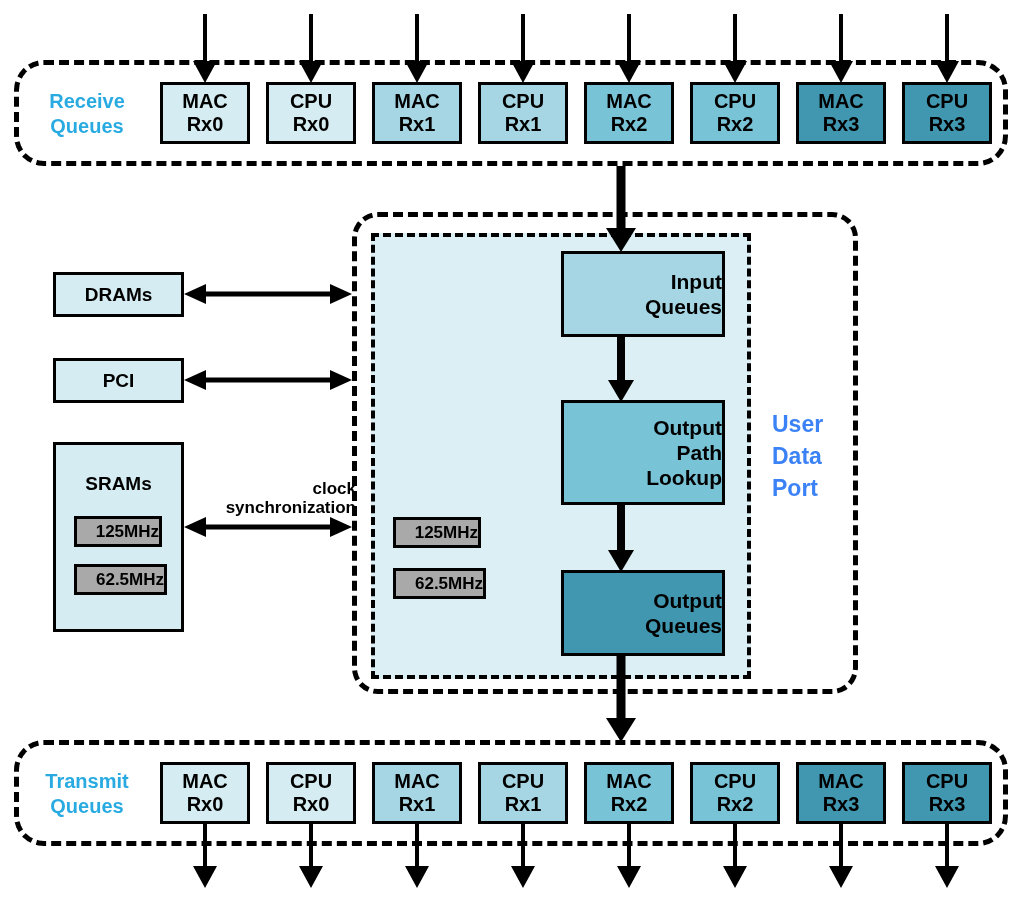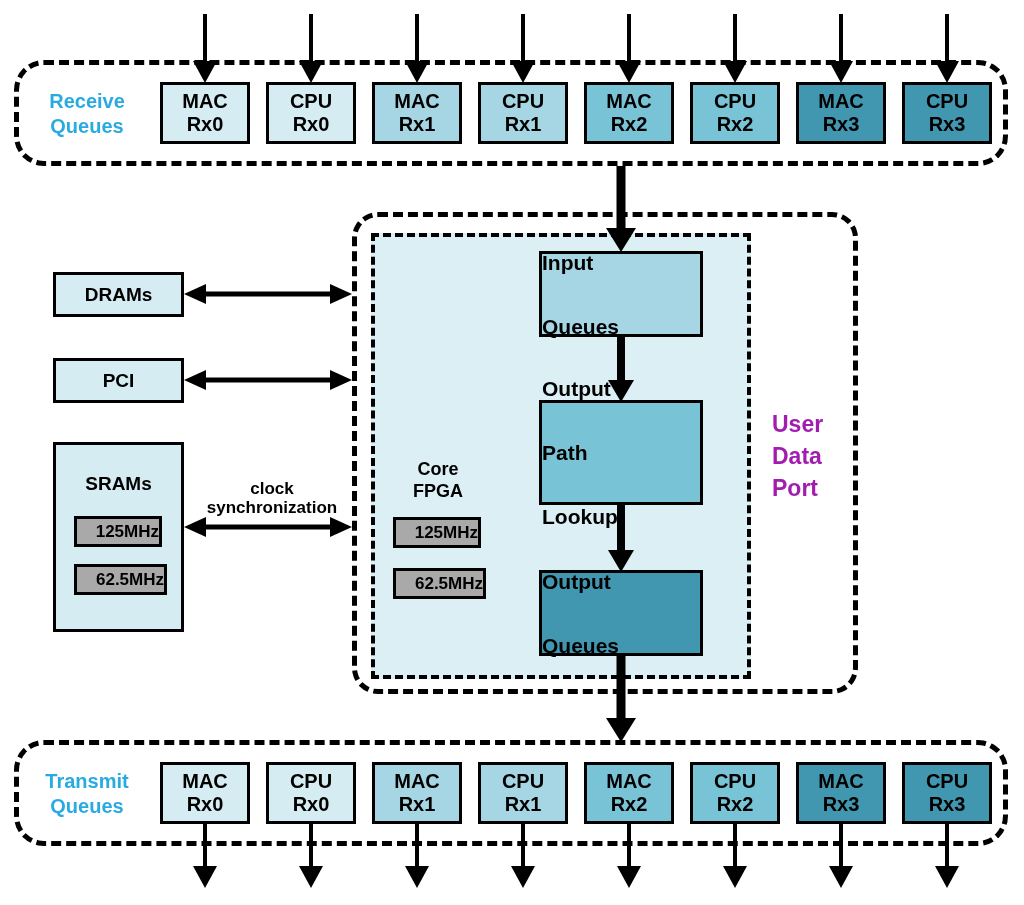--- a/index.html
+++ b/index.html
@@ -16,23 +16,23 @@
   .band-label { position:absolute; left:16px; width:142px; text-align:center;
                 color:#29abe2; font-size:20px; line-height:25px; z-index:2; }
   .band-label span { display:block; }
 
   .qbox { position:absolute; width:90px; height:62px; border:3px solid #000;
           display:flex; flex-direction:column; align-items:center; justify-content:center;
           font-size:20px; line-height:23px; z-index:2; }
   .lv0 { background:#d5ecf2; } .lv1 { background:#a6d6e3; }
   .lv2 { background:#79c3d6; } .lv3 { background:#4197b0; }
 
-  .block { position:absolute; left:539px; width:164px; border:3px solid #000;
-           display:flex; flex-direction:column; align-items:flex-start; justify-content:center;
-           font-size:21px; line-height:25px; z-index:3;gap:39px; }
+  .block { position:absolute; left:561px; width:164px; border:3px solid #000;
+           display:flex; flex-direction:column; align-items:flex-end; justify-content:center;
+           font-size:21px; line-height:25px; z-index:3; }
   .block span { display:block; }
   #input-arbiter { top:251px; height:86px; }
   #output-port-lookup { top:400px; height:105px; }
   #output-queues { top:570px; height:86px; }
 
   .side-box { position:absolute; left:53px; width:131px; border:3px solid #000;
               background:#d5ecf2; display:flex; align-items:center; justify-content:center;
               font-size:19px; z-index:2; }
   #drams { top:272px; height:45px; }
   #pci   { top:358px; height:45px; }
@@ -43,25 +43,25 @@
                font-size:17px; z-index:3; }
   #sram-clk1 { left:74px;  top:516px; width:88px; height:31px; }
   #sram-clk2 { left:74px;  top:564px; width:93px; height:31px; }
   #fpga-clk1 { left:393px; top:517px; width:88px; height:31px; }
   #fpga-clk2 { left:393px; top:568px; width:93px; height:31px; }
 
   .core-fpga-label { position:absolute; left:392px; top:458px; width:92px; text-align:center;
                      font-size:18px; line-height:22px; z-index:2; }
   .core-fpga-label span { display:block; }
 
-  .udp-label { position:absolute; left:772px; top:408px; color:#a21caf;
+  .udp-label { position:absolute; left:772px; top:408px; color:#3b82f6;
                font-size:23px; line-height:32px; z-index:2; }
   .udp-label span { display:block; }
 
-  .sync-label { position:absolute; left:188px; top:479px; width:168px; text-align:center;
+  .sync-label { position:absolute; left:188px; top:479px; width:168px; text-align:right;
                 font-size:17px; line-height:19px; z-index:2; }
   .sync-label span { display:block; }
 
   
   .arrow-v { position:absolute; z-index:5; }
   .arrow-v .stem { position:absolute; left:50%; transform:translateX(-50%); top:0; background:#000; }
   .arrow-v .head { position:absolute; left:50%; transform:translateX(-50%); bottom:0;
                    width:0; height:0; }
   .arrow-v.thin { width:24px; }
   .arrow-v.thin .stem { width:4px; height:calc(100% - 18px); }
@@ -191,24 +191,20 @@
   </div>
   <div class="arrow-v mid" style="left:608px;top:503px;height:69px">
       <i class="stem"></i>
       <i class="head"></i>
     </div>
   <div id="output-queues" class="block lv3">
     <span>Output</span>
     <span>Queues</span>
   </div>
 
-  <div class="core-fpga-label">
-    <span>Core</span>
-    <span>FPGA</span>
-  </div>
   <div id="fpga-clk1" class="clock-box">
       <span>125MHz</span>
     </div>
   <div id="fpga-clk2" class="clock-box">
       <span>62.5MHz</span>
     </div>
 
   <div id="drams" class="side-box">
       <span>DRAMs</span>
     </div>

